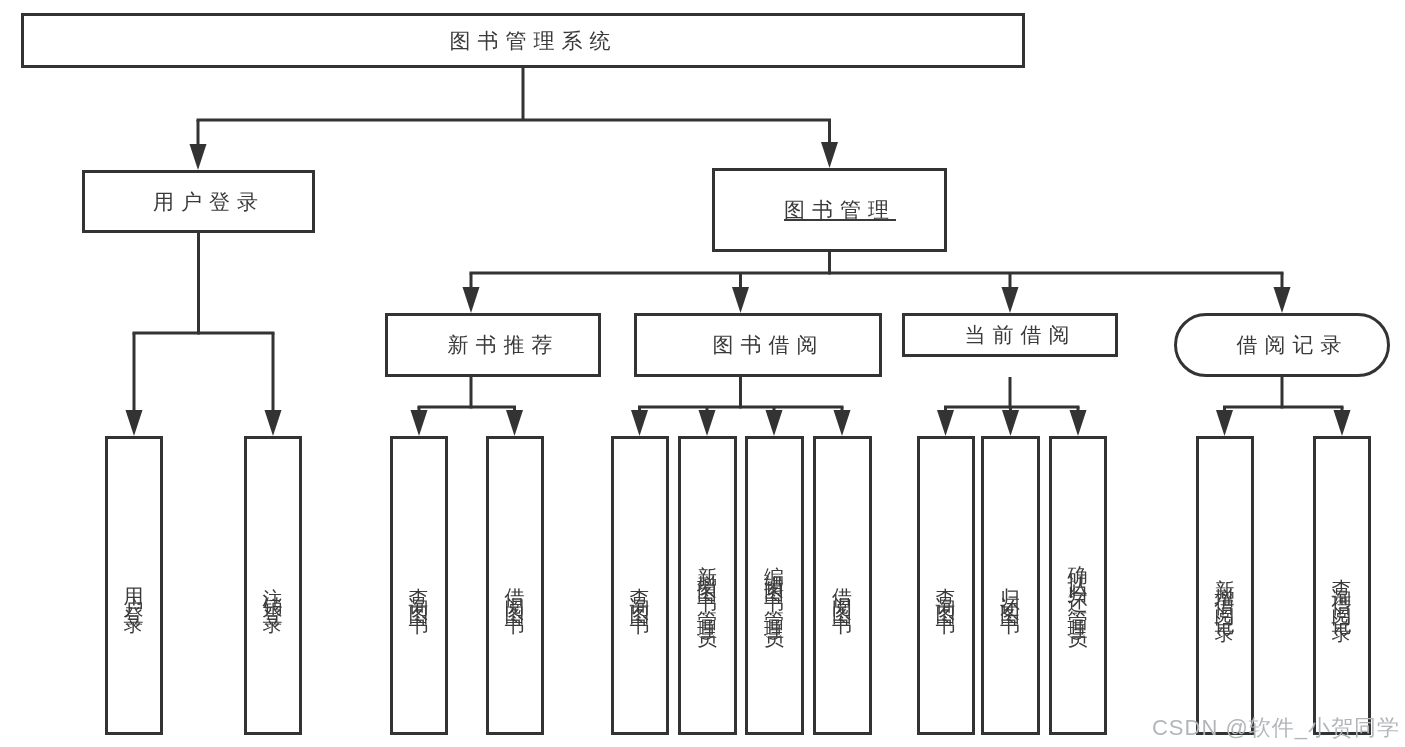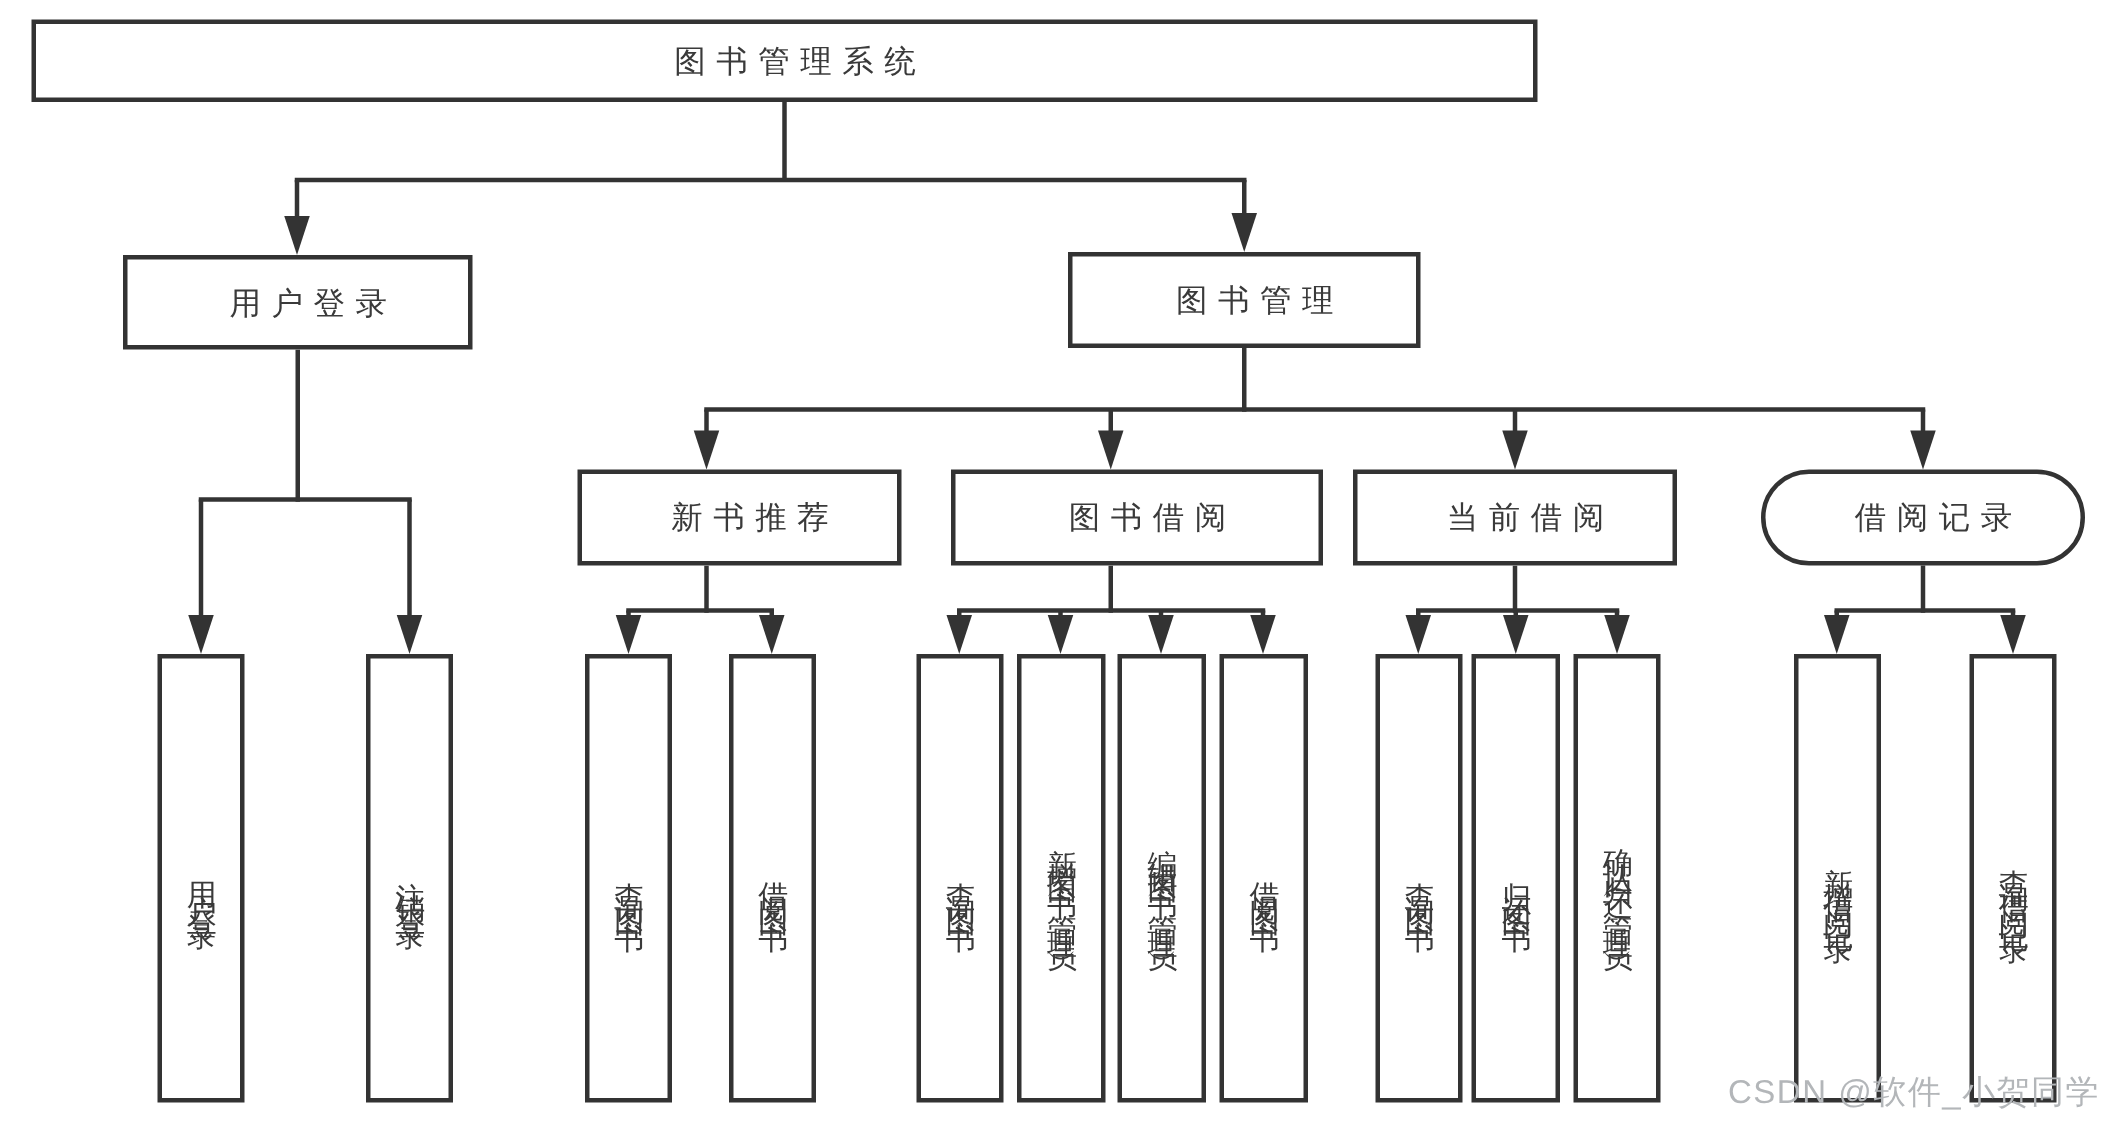--- a/index.html
+++ b/index.html
@@ -102,25 +102,25 @@
       <polygon points="1069.5,410 1086.5,410 1078,436"></polygon>
 
       <polygon points="1216,410 1233,410 1224.5,436"></polygon>
       <polygon points="1333.5,410 1350.5,410 1342,436"></polygon>
     </g>
   </svg>
 
   <div class="box" style="left:21px;top:13px;width:1004px;height:55px;">图书管理系统</div>
 
   <div class="box" style="left:82px;top:170px;width:233px;height:63px;">用户登录</div>
-  <div class="box" style="left:712px;top:168px;width:235px;height:64px;">图书管理</div>
+  <div class="box" style="left:712px;top:168px;width:235px;height:84px;text-decoration:underline;">图书管理</div>
 
   <div class="box" style="left:385px;top:313px;width:216px;height:64px;">新书推荐</div>
   <div class="box" style="left:634px;top:313px;width:248px;height:64px;">图书借阅</div>
-  <div class="box" style="left:902px;top:313px;width:216px;height:64px;">当前借阅</div>
+  <div class="box" style="left:902px;top:313px;width:216px;height:44px;">当前借阅</div>
   <div class="box" style="left:1174px;top:313px;width:216px;height:64px;border-radius:32px;">借阅记录</div>
 
   <div class="vbox" style="left:105px;top:436px;width:58px;height:299px;">用户登录</div>
   <div class="vbox" style="left:244px;top:436px;width:58px;height:299px;">注销登录</div>
 
   <div class="vbox" style="left:390px;top:436px;width:58px;height:299px;">查询图书</div>
   <div class="vbox" style="left:486px;top:436px;width:58px;height:299px;">借阅图书</div>
 
   <div class="vbox" style="left:611px;top:436px;width:58px;height:299px;">查询图书</div>
   <div class="vbox" style="left:678px;top:436px;width:59px;height:299px;">新增图书（管理员）</div>

